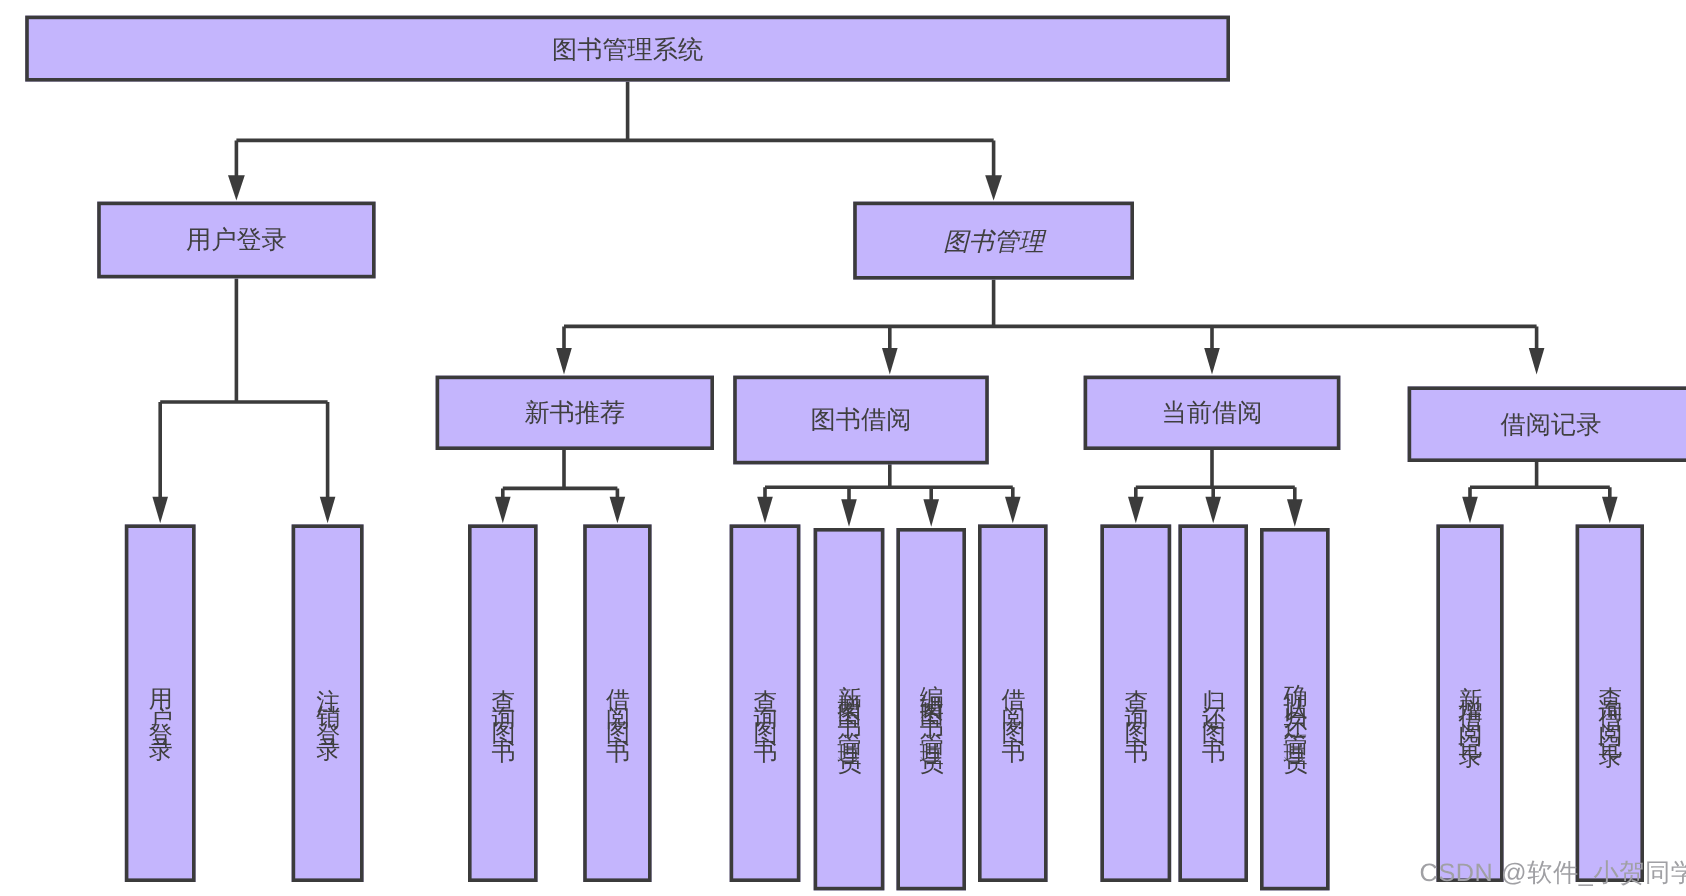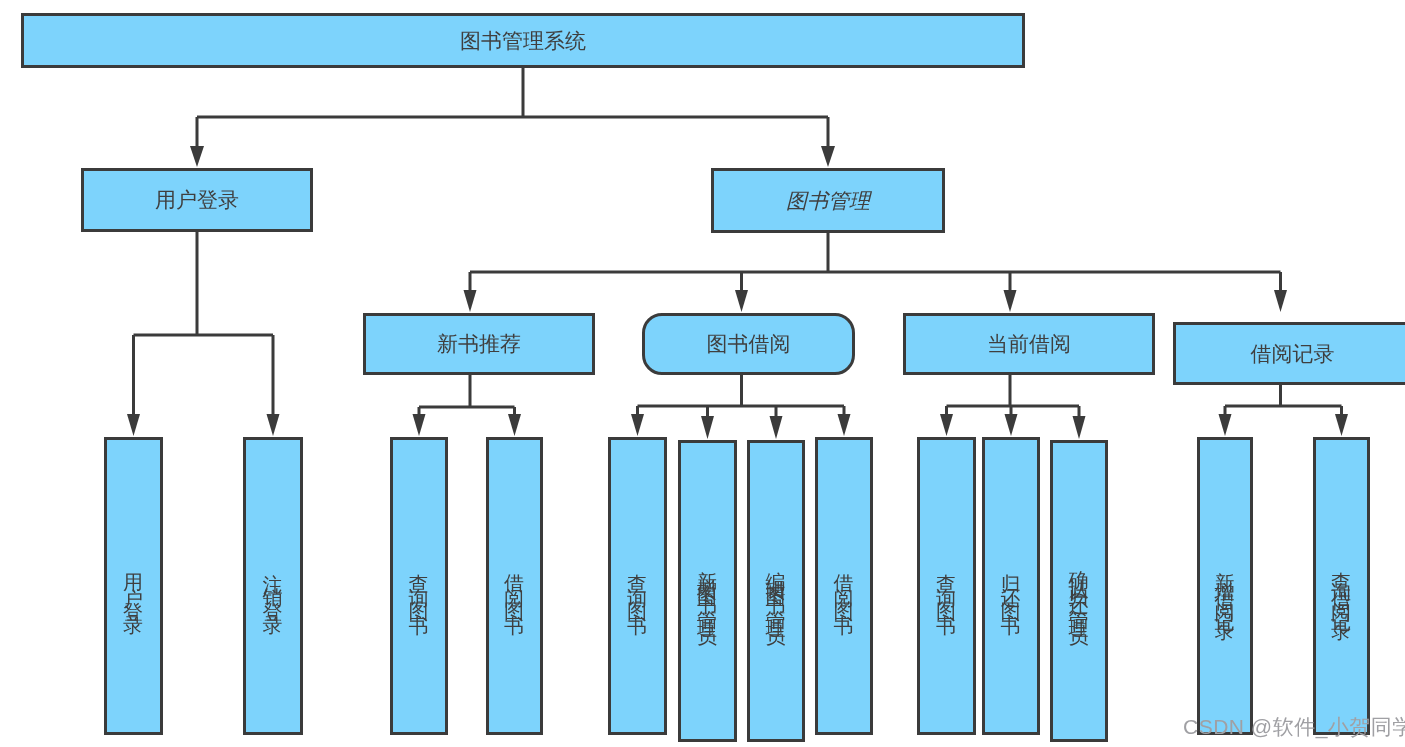--- a/index.html
+++ b/index.html
@@ -15,21 +15,21 @@
     background:var(--bg);
     font-family:"Liberation Sans",sans-serif;
     overflow:hidden;
   }
   .connectors{position:absolute;left:0;top:0;width:1405px;height:747px;z-index:1;}
   .connectors path{stroke:var(--line);stroke-width:3;fill:none;}
   .connectors polygon{fill:var(--line);stroke:none;}
   .node{
     position:absolute;box-sizing:border-box;
     border:3px solid var(--line);
-    background:#7dd3fc;
+    background:#c4b5fd;
     display:flex;align-items:center;justify-content:center;
     color:var(--text);
     font-size:21px;
     z-index:2;
     text-align:right;
   }
   .node .vtext{
     writing-mode:vertical-rl;
     text-orientation:mixed;
     font-size:20px;
@@ -88,22 +88,22 @@
     <polygon points="1218.5,414 1231.5,414 1225,436"></polygon>
     <polygon points="1335,414 1348,414 1341.5,436"></polygon>
   </svg>
 
   <div class="node" style="left:21px;top:13px;width:1004px;height:55px;">图书管理系统</div>
 
   <div class="node" style="left:81px;top:168px;width:232px;height:64px;">用户登录</div>
   <div class="node" style="left:711px;top:168px;width:234px;height:65px;font-style:italic;">图书管理</div>
 
   <div class="node" style="left:363px;top:313px;width:232px;height:62px;">新书推荐</div>
-  <div class="node" style="left:642px;top:313px;width:213px;height:62px;border-radius:20px;">图书借阅</div>
-  <div class="node" style="left:903px;top:313px;width:252px;height:62px;">当前借阅</div>
+  <div class="node" style="left:611px;top:313px;width:213px;height:74px;">图书借阅</div>
+  <div class="node" style="left:903px;top:313px;width:214px;height:62px;">当前借阅</div>
   <div class="node" style="left:1173px;top:322px;width:239px;height:63px;">借阅记录</div>
 
   <div class="node" style="left:104px;top:437px;width:59px;height:298px;">
     <span class="vtext ls-wide">用户登录</span>
   </div>
   <div class="node" style="left:243px;top:437px;width:60px;height:298px;">
     <span class="vtext ls-wide">注销登录</span>
   </div>
 
   <div class="node" style="left:390px;top:437px;width:58px;height:298px;">

